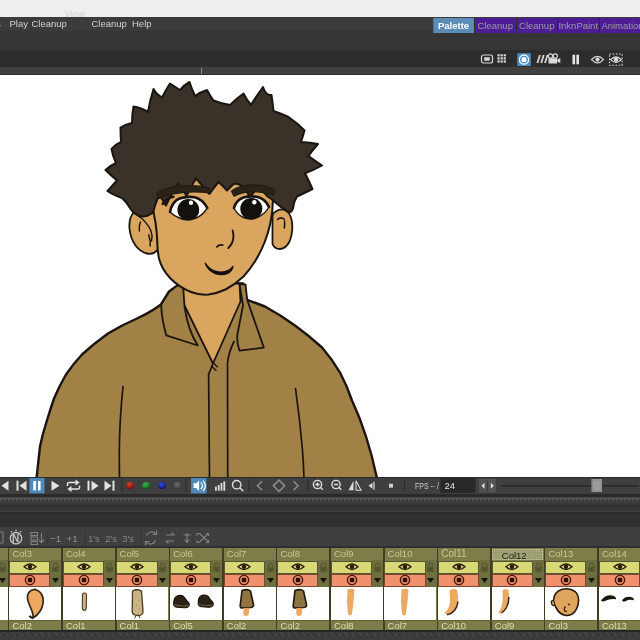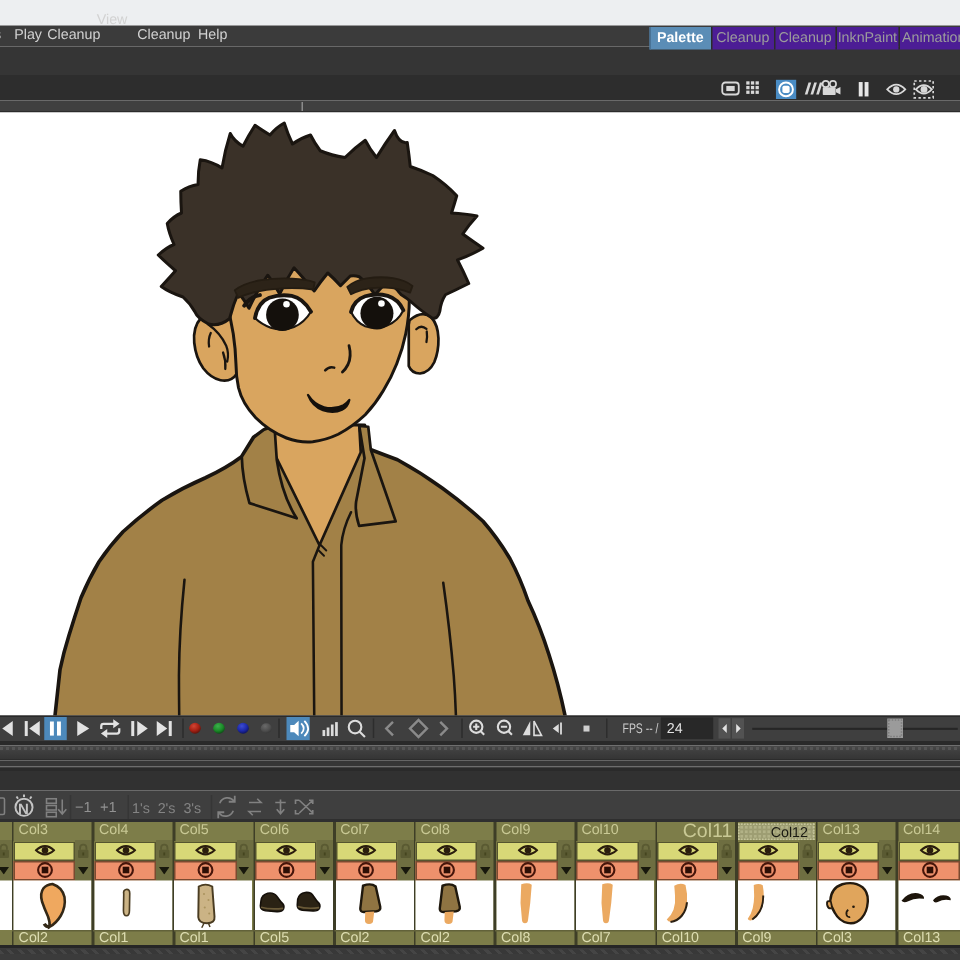--- a/index.html
+++ b/index.html
@@ -543,21 +543,21 @@
   </svg>
 <svg class="abs" style="left:427.4px;top:578.0px" width="7" height="5" viewBox="0 0 7 5">
     <path d="M0 0 h7 l-3.5 5z" fill="#17170c"></path>
   </svg>
 <div class="abs" style="left:384.3px;top:586.5px;width:52.2px;height:33px;background:#fff"></div>
 <svg class="abs" style="left:383.59999999999997px;top:586.5px" width="53.6" height="33" viewBox="0 0 53.6 33">
     <path d="M17.5 2.5 Q22 1 24.5 2.8 L23.5 15 L22 26.5 Q21.8 28.5 20 28.5 Q18.2 28.5 18 26.5 L17 15 Z" fill="#eba961"></path>
   </svg>
 <div class="abs" style="left:383.6px;top:619.5px;width:53.6px;height:10.5px;color:#dedeb2;font-size:9.5px;line-height:10.5px;padding-left:4px;box-sizing:border-box;border-top:1px solid #62623a">Col7</div>
 <div class="abs" style="left:436.6px;top:547.5px;width:1.6px;height:82.5px;background:#3e3e27"></div>
-<div class="abs" style="left:437.2px;top:547.5px;width:68px;height:12.5px;color:#c9c995;font-size:13px;line-height:12.5px;padding-left:18px;box-sizing:border-box">Col11</div>
+<div class="abs" style="left:437.2px;top:547.5px;width:68px;height:12.5px;color:#c9c995;font-size:10px;line-height:12.5px;padding-left:4px;box-sizing:border-box">Col11</div>
 <div class="abs" style="left:437.9px;top:560.5px;width:41.3px;height:13px;background:#d8d877;border:1px solid #55552f;box-sizing:border-box"></div>
 <div class="abs" style="left:479.2px;top:560px;width:11.6px;height:14px;background:#6e6e41"></div>
 <svg class="abs" style="left:451.7px;top:562.2px" width="14" height="9.6" viewBox="0 0 14 9.6">
     <path d="M1 4.8 Q7 -0.7 13 4.8 Q7 10.3 1 4.8z" fill="none" stroke="#2a1d0d" stroke-width="1.35"></path>
     <circle cx="7" cy="4.8" r="2.2" fill="#2a1d0d"></circle>
   </svg>
 <svg class="abs" style="left:480.0px;top:561.5px" width="9" height="11" viewBox="0 0 9 11">
     <rect x="1" y="4.5" width="7" height="5.5" rx="0.8" fill="#5a5a32"></rect>
     <path d="M2.4 4.5 v-1.3 a2.1 2.1 0 0 1 4.2 0 v1.3" fill="none" stroke="#5a5a32" stroke-width="1.2"></path>
     <rect x="3.9" y="6.3" width="1.2" height="2" fill="#45451f"></rect>
@@ -571,21 +571,21 @@
 <svg class="abs" style="left:481.0px;top:578.0px" width="7" height="5" viewBox="0 0 7 5">
     <path d="M0 0 h7 l-3.5 5z" fill="#17170c"></path>
   </svg>
 <div class="abs" style="left:437.9px;top:586.5px;width:52.2px;height:33px;background:#fff"></div>
 <svg class="abs" style="left:437.2px;top:586.5px" width="53.6" height="33" viewBox="0 0 53.6 33">
     <path d="M12.5 3.5 Q16.5 1 20 3 Q21.5 9 21 14.5 Q20.6 19 18.5 22.5 Q16 26.5 11.5 27.5 Q8.5 28 7.5 26 Q10.5 23.5 12 19.5 Q13.5 15 13 10 Q12.8 6.5 12.5 3.5 Z" fill="#eba961"></path>
     <path d="M21 14.5 Q20.5 20 17.5 23.5 Q14.5 27 10 27.7" fill="none" stroke="#2b2013" stroke-width="1.4"></path>
   </svg>
 <div class="abs" style="left:437.2px;top:619.5px;width:53.6px;height:10.5px;color:#dedeb2;font-size:9.5px;line-height:10.5px;padding-left:4px;box-sizing:border-box;border-top:1px solid #62623a">Col10</div>
 <div class="abs" style="left:490.2px;top:547.5px;width:1.6px;height:82.5px;background:#3e3e27"></div>
-<div class="abs" style="left:491.8px;top:548.5px;width:51.6px;height:11px;background-color:#9d9d72;background-image:radial-gradient(#b2b287 0.9px,transparent 0.9px);background-size:3px 3px;color:#1b1b12;font-size:9.5px;line-height:11px;padding-left:21px;box-sizing:border-box;border:1px dotted #c6c69a">Col12</div>
+<div class="abs" style="left:491.8px;top:548.5px;width:51.6px;height:11px;background-color:#9d9d72;background-image:radial-gradient(#b2b287 0.9px,transparent 0.9px);background-size:3px 3px;color:#1b1b12;font-size:9.5px;line-height:11px;padding-left:9px;box-sizing:border-box;border:1px dotted #c6c69a">Col12</div>
 <div class="abs" style="left:491.5px;top:560.5px;width:41.3px;height:13px;background:#d8d877;border:1px solid #55552f;box-sizing:border-box"></div>
 <div class="abs" style="left:532.8px;top:560px;width:11.6px;height:14px;background:#6e6e41"></div>
 <svg class="abs" style="left:505.29999999999995px;top:562.2px" width="14" height="9.6" viewBox="0 0 14 9.6">
     <path d="M1 4.8 Q7 -0.7 13 4.8 Q7 10.3 1 4.8z" fill="none" stroke="#2a1d0d" stroke-width="1.35"></path>
     <circle cx="7" cy="4.8" r="2.2" fill="#2a1d0d"></circle>
   </svg>
 <svg class="abs" style="left:533.6px;top:561.5px" width="9" height="11" viewBox="0 0 9 11">
     <rect x="1" y="4.5" width="7" height="5.5" rx="0.8" fill="#5a5a32"></rect>
     <path d="M2.4 4.5 v-1.3 a2.1 2.1 0 0 1 4.2 0 v1.3" fill="none" stroke="#5a5a32" stroke-width="1.2"></path>
     <rect x="3.9" y="6.3" width="1.2" height="2" fill="#45451f"></rect>

